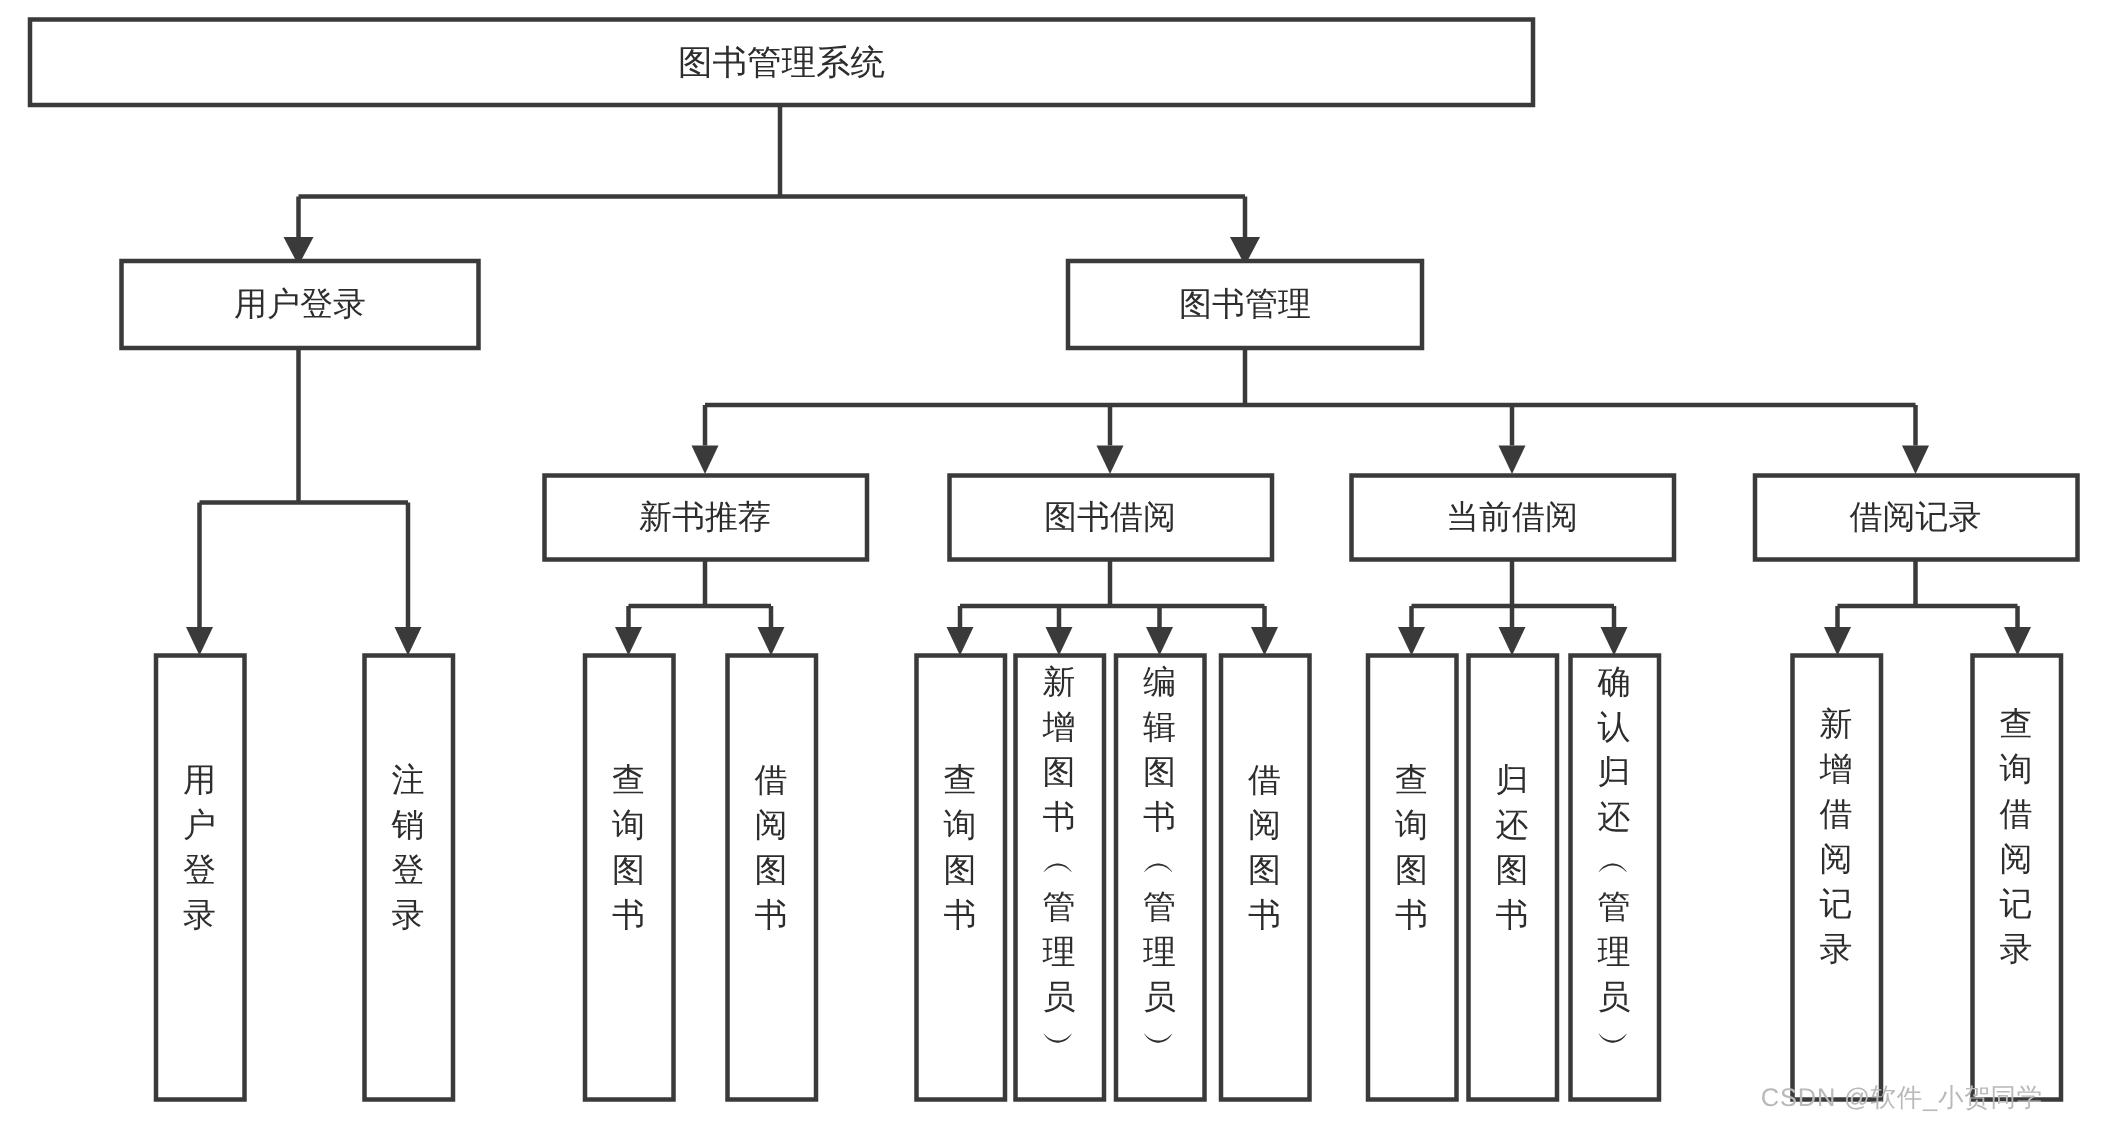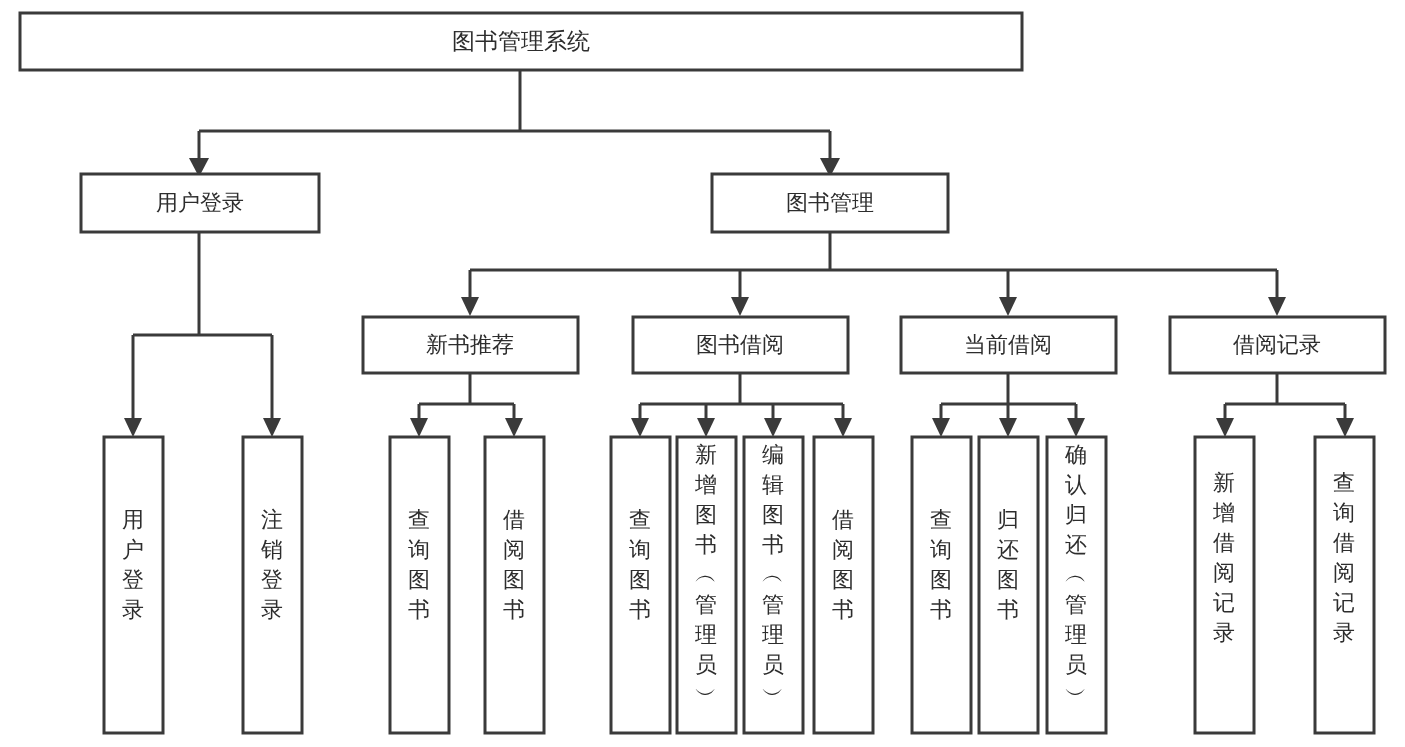--- a/index.html
+++ b/index.html
@@ -238,13 +238,14 @@
       <text class="leaf-label" x="1224" y="490"><tspan x="1224" dy="0">新</tspan><tspan x="1224" dy="30">增</tspan><tspan x="1224" dy="30">借</tspan><tspan x="1224" dy="30">阅</tspan><tspan x="1224" dy="30">记</tspan><tspan x="1224" dy="30">录</tspan></text>
     </g>
 
     <g>
       <rect class="node-rect" x="1315" y="437" width="59" height="296"></rect>
       <text class="leaf-label" x="1344" y="490"><tspan x="1344" dy="0">查</tspan><tspan x="1344" dy="30">询</tspan><tspan x="1344" dy="30">借</tspan><tspan x="1344" dy="30">阅</tspan><tspan x="1344" dy="30">记</tspan><tspan x="1344" dy="30">录</tspan></text>
     </g>
 
   </svg>
 
+  <div class="watermark">CSDN @软件_小贺同学</div>
 </div>
 
 </body></html>

